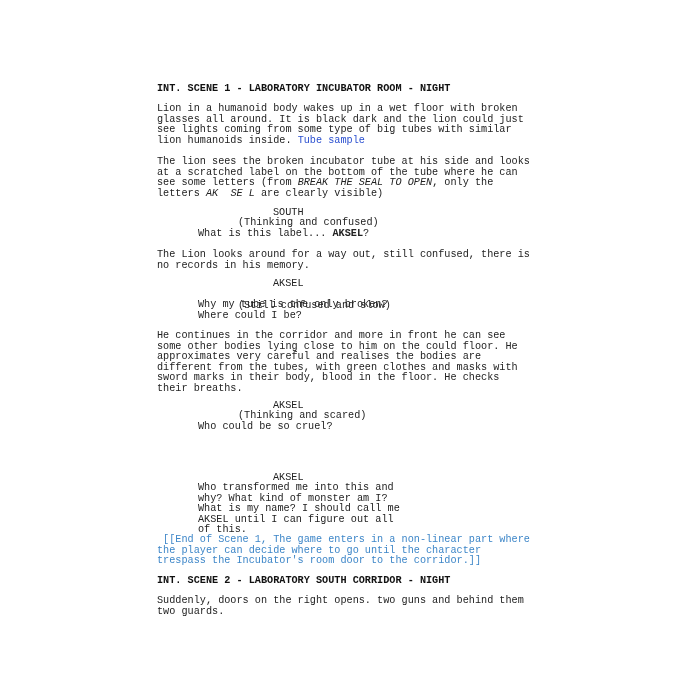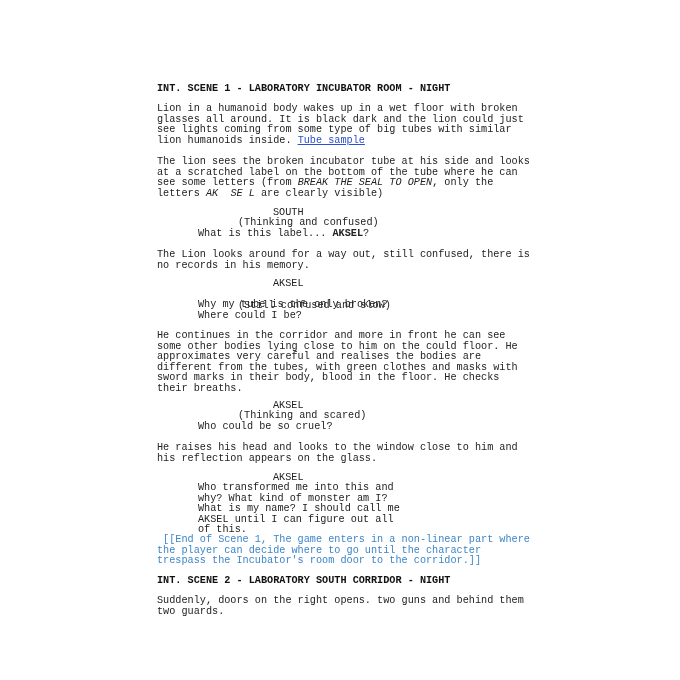--- a/index.html
+++ b/index.html
@@ -9,21 +9,21 @@
     font-family: "Liberation Mono", "DejaVu Sans Mono", monospace;
     font-size:10.2px; line-height:10.6px; color:#222;
   }
   .blk { position:absolute; white-space:pre; }
   .scene { font-weight:bold; color:#111; }
   .action { left:157px; }
   .char { left:273px; }
   .paren { left:238px;font-family:Liberation Mono, monospace; }
   .dial { left:198px; }
   .note { color:#3d86c8; }
-  a.link { color:#2a4fd0; text-decoration:underline; }
+  a.link { color:#2a4fd0; }
   i { font-style:italic; }
   b { font-weight:bold; }
 </style>
 </head>
 <body>
 
 <div class="page">
 
   <div class="blk action scene" style="top:84px">INT. SCENE 1 - LABORATORY INCUBATOR ROOM - NIGHT</div>
 
@@ -53,22 +53,20 @@
 <span>some other bodies lying close to him on the could floor. He</span>
 <span>approximates very careful and realises the bodies are</span>
 <span>different from the tubes, with green clothes and masks with</span>
 <span>sword marks in their body, blood in the floor. He checks</span>
 <span>their breaths.</span></div>
 
   <div class="blk char" style="top:401px">AKSEL</div>
   <div class="blk paren" style="top:411px">(Thinking and scared)</div>
   <div class="blk dial" style="top:422px">Who could be so cruel?</div>
 
-  <div class="blk action" style="top:443px"><span>He raises his head and looks to the window close to him and</span>
-<span>his reflection appears on the glass.</span></div>
 
   <div class="blk char" style="top:473px">AKSEL</div>
   <div class="blk dial" style="top:483px"><span>Who transformed me into this and</span>
 <span>why? What kind of monster am I?</span>
 <span>What is my name? I should call me</span>
 <span>AKSEL until I can figure out all</span>
 <span>of this.</span></div>
 
   <div class="blk action note" style="top:535px"><span> [[End of Scene 1, The game enters in a non-linear part where</span>
 <span>the player can decide where to go until the character</span>

